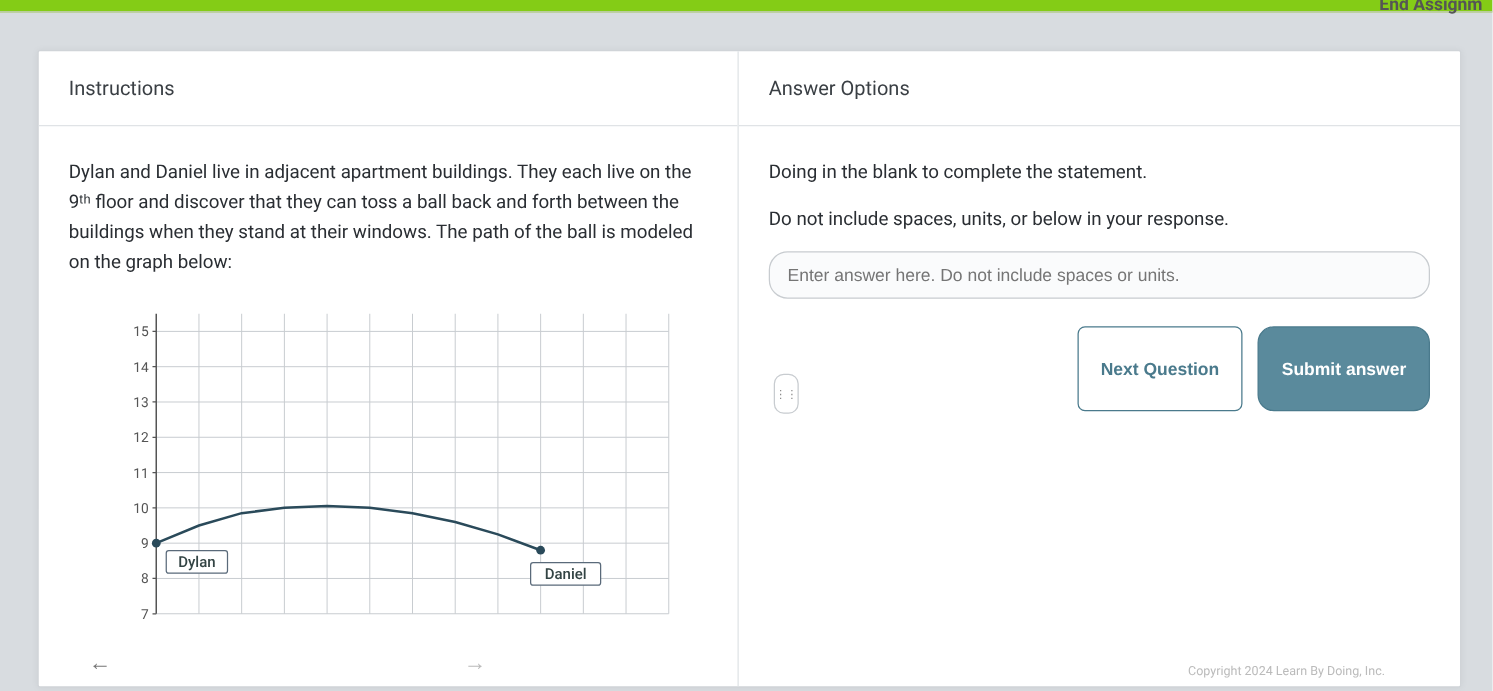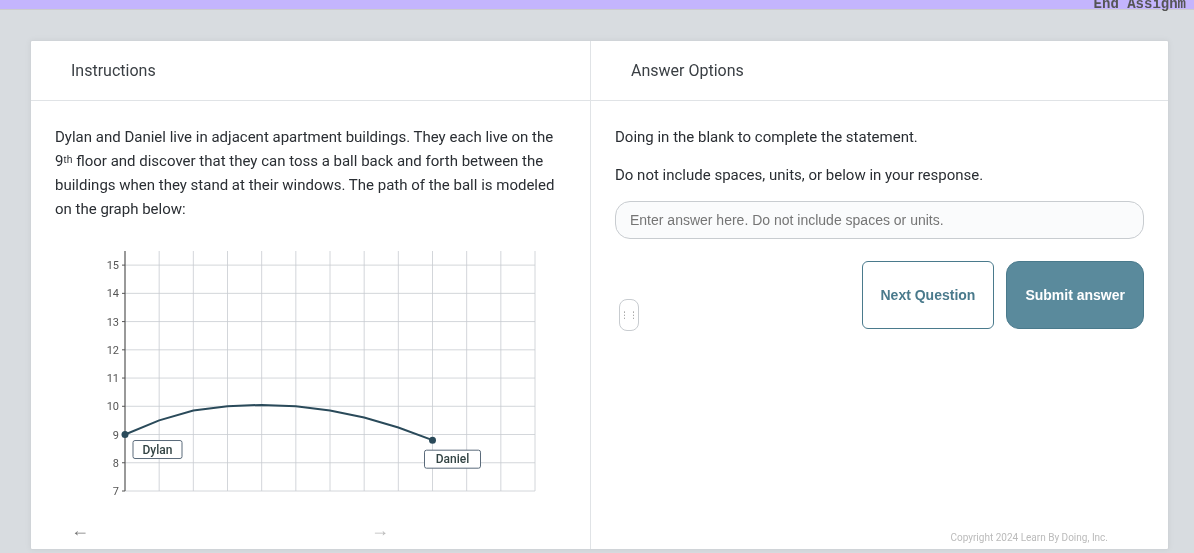--- a/index.html
+++ b/index.html
@@ -6,30 +6,29 @@
     body {
       font-family: -apple-system, BlinkMacSystemFont, 'Segoe UI', Roboto, sans-serif;
       background: #d8dce0;
       width: 1194px;
       height: 553px;
       overflow: hidden;
       position: relative;
     }
     .topbar {
       height: 10px;
-      background: #c4b5fd;
+      background: #84cc16;
       border-bottom: 1px solid #ccc;
       display: flex;
       justify-content: flex-end;
       align-items: center;
       padding-right: 4px;
       font-size: 13px;
       color: #555;
       font-weight: 600;
-      font-family: Liberation Mono, monospace;
     }
     .topbar .end-label { position: absolute; top: -4px; right: 8px; font-size: 14px; color:#555; font-weight:700;}
     .main-card {
       background: #fff;
       margin: 30px 25px 0 30px;
       border: 1px solid #d0d4d8;
       border-radius: 2px;
       height: 510px;
       display: flex;
       position: relative;
@@ -40,21 +39,21 @@
       border-right: 1px solid #e0e3e6;
       display: flex;
       flex-direction: column;
     }
     .right-panel {
       flex: 1;
       display: flex;
       flex-direction: column;
     }
     .panel-header {
-      padding: 20px 40px;
+      padding: 20px 24px;
       border-bottom: 1px solid #e0e3e6;
       font-size: 16px;
       color: #3a3f44;
       font-weight: 400;
     }
     .panel-body {
       padding: 24px;
       flex: 1;
       overflow: hidden;
     }

